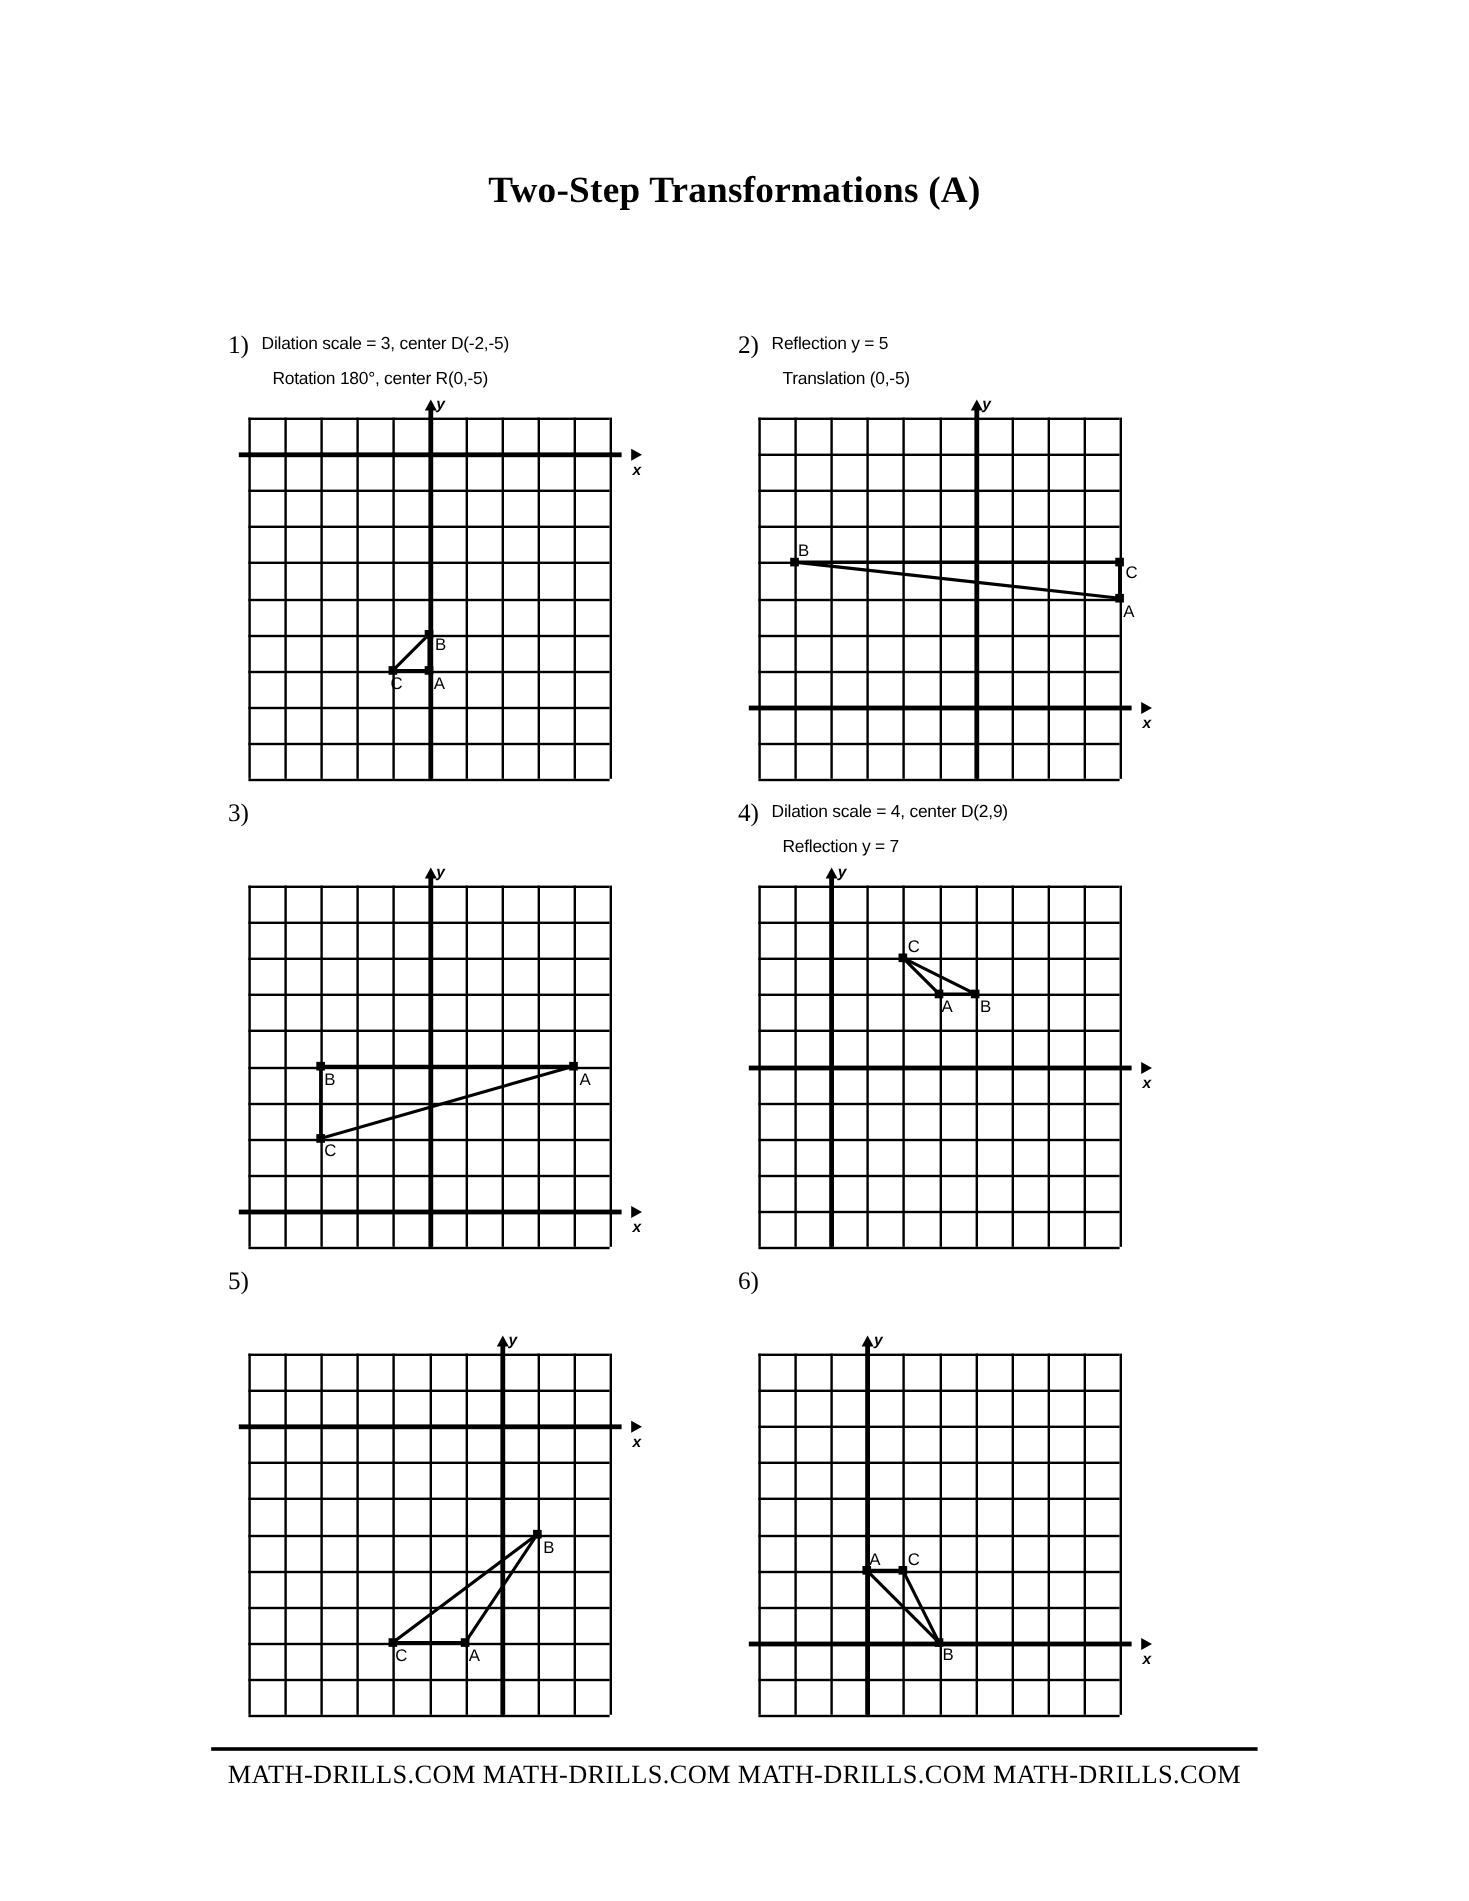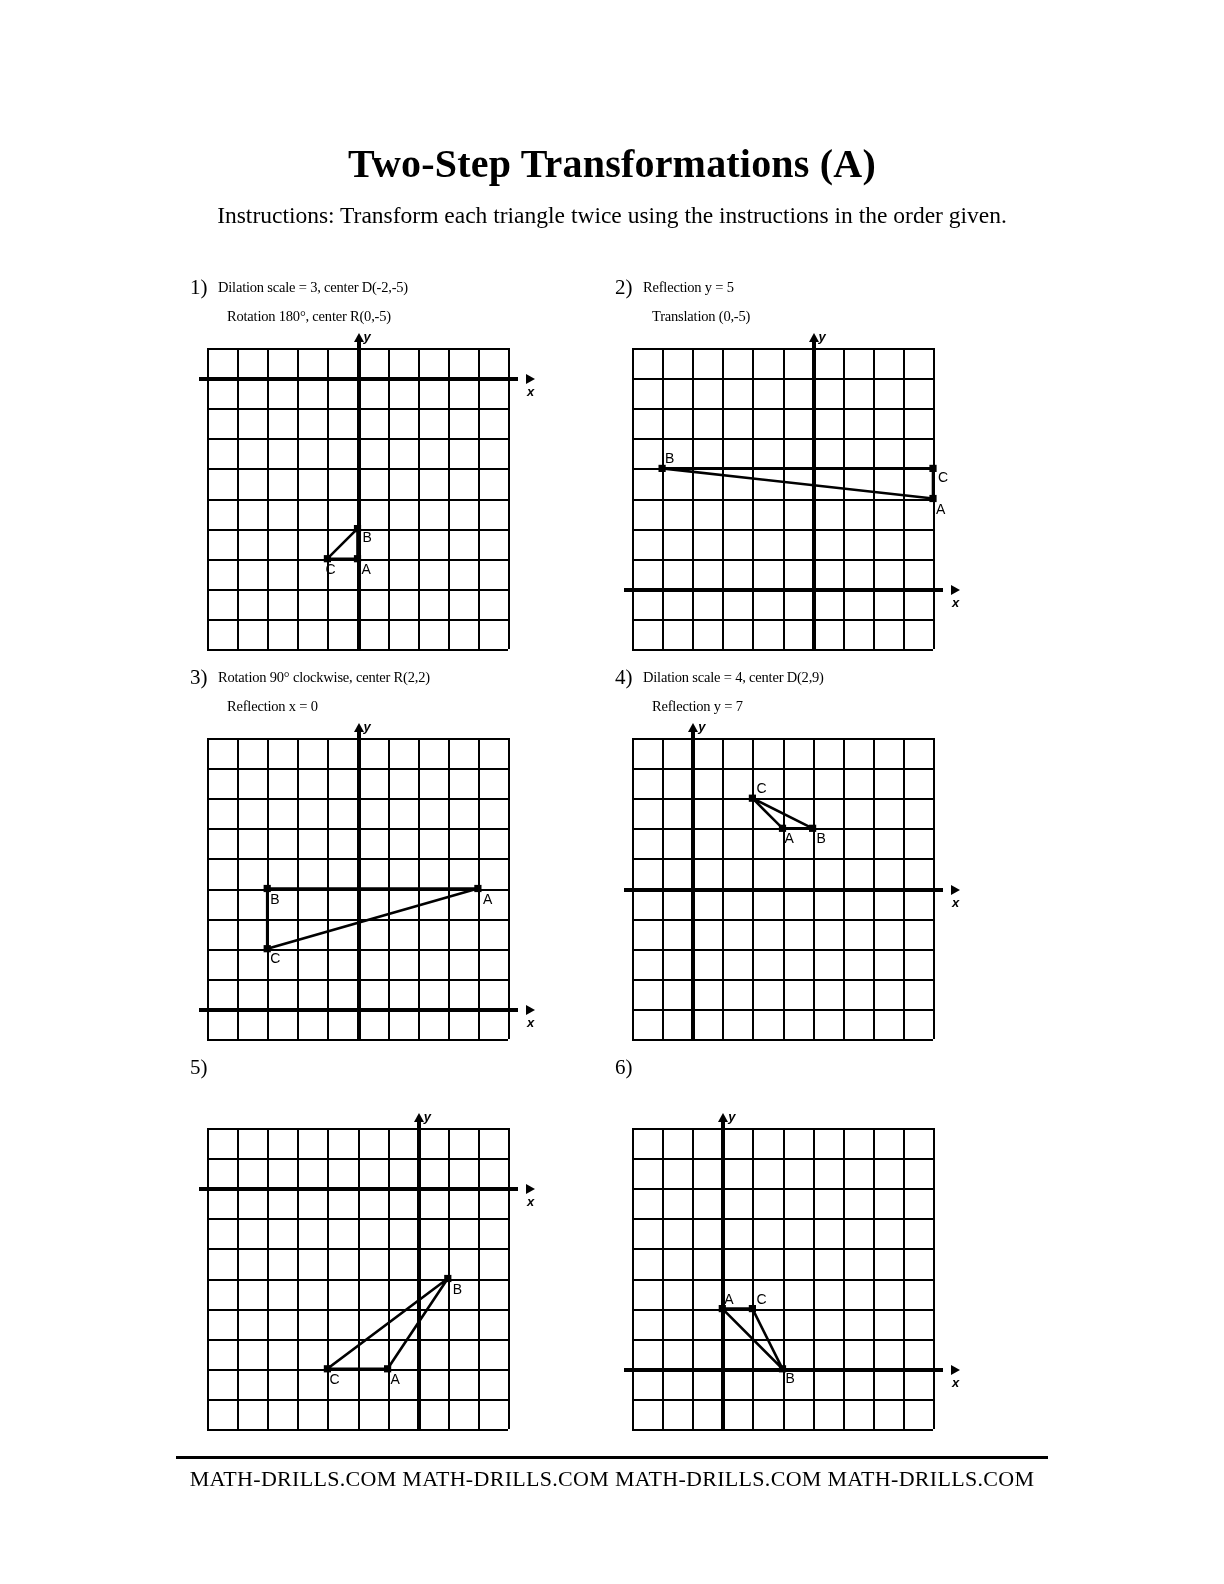--- a/index.html
+++ b/index.html
@@ -18,21 +18,21 @@
 
   
   #worksheet-title {
     position: absolute;
     top: 140px;
     left: 0;
     width: 1224px;
     text-align: center;
     font-family: "Liberation Serif", serif;
     font-weight: bold;
-    font-size: 40px;
+    font-size: 31px;
     letter-spacing: 0.2px;
   }
   #instructions {
     position: absolute;
     top: 200px;
     left: 162px;
     width: 900px;
     text-align: center;
     font-family: "Liberation Serif", serif;
     font-size: 23.5px;
@@ -52,21 +52,21 @@
     position: absolute;
     left: 0;
     top: -3px;
     font-family: "Liberation Serif", serif;
     font-size: 21px;
   }
   .prob-lines {
     position: absolute;
     left: 28px;
     top: 1px;
-    font-family: Liberation Serif, serif;
+    font-family: Liberation Sans, sans-serif;
     font-size: 14.5px;
     line-height: 17.5px;
     letter-spacing: -0.2px;
     white-space: nowrap;
   }
   .prob-line2 { padding-left: 9px; margin-top: 11px; }
 
   .grid-wrap {
     position: relative;
     width: 360px;
@@ -156,21 +156,20 @@
     font-size: 22px;
     letter-spacing: 0.3px;
   }
 </style>
 </head>
 <body>
 
 <div id="worksheet-title">Two-Step Transformations (A)</div>
 
 <div id="instructions">
-  <div>Instructions: Transform each triangle twice using the instructions in the order given.</div>
 </div>
 
 <div id="problems-container">
     <div class="problem" style="left: 190px; top: 278px;">
       <div class="prob-head">
         <div class="prob-num">1)</div>
         <div class="prob-lines">
           <div>Dilation scale = 3, center D(-2,-5)</div>
           <div class="prob-line2">Rotation 180°, center R(0,-5)</div>
         </div>
@@ -263,24 +262,20 @@
           <rect x="297.4" y="116.80000000000001" width="7.2" height="7.2" fill="#000000"></rect>
         </svg>
         <div class="vlabel" style="left: 321px; top: 179.5px;">A</div>
         <div class="vlabel" style="left: 50.1px; top: 129.4px;">B</div>
         <div class="vlabel" style="left: 323px; top: 148.4px;">C</div>
       </div>
     </div>
     <div class="problem" style="left: 190px; top: 668px;">
       <div class="prob-head">
         <div class="prob-num">3)</div>
-        <div class="prob-lines">
-          <div>Rotation 90° clockwise, center R(2,2)</div>
-          <div class="prob-line2">Reflection x = 0</div>
-        </div>
       </div>
       <div class="grid-wrap">
         <div class="gridbox">
           <div class="gline-v" style="left: 0px;"></div>
           <div class="gline-v" style="left: 30px;"></div>
           <div class="gline-v" style="left: 60px;"></div>
           <div class="gline-v" style="left: 90px;"></div>
           <div class="gline-v" style="left: 120px;"></div>
           <div class="gline-v" style="left: 151px;"></div>
           <div class="gline-v" style="left: 181px;"></div>

